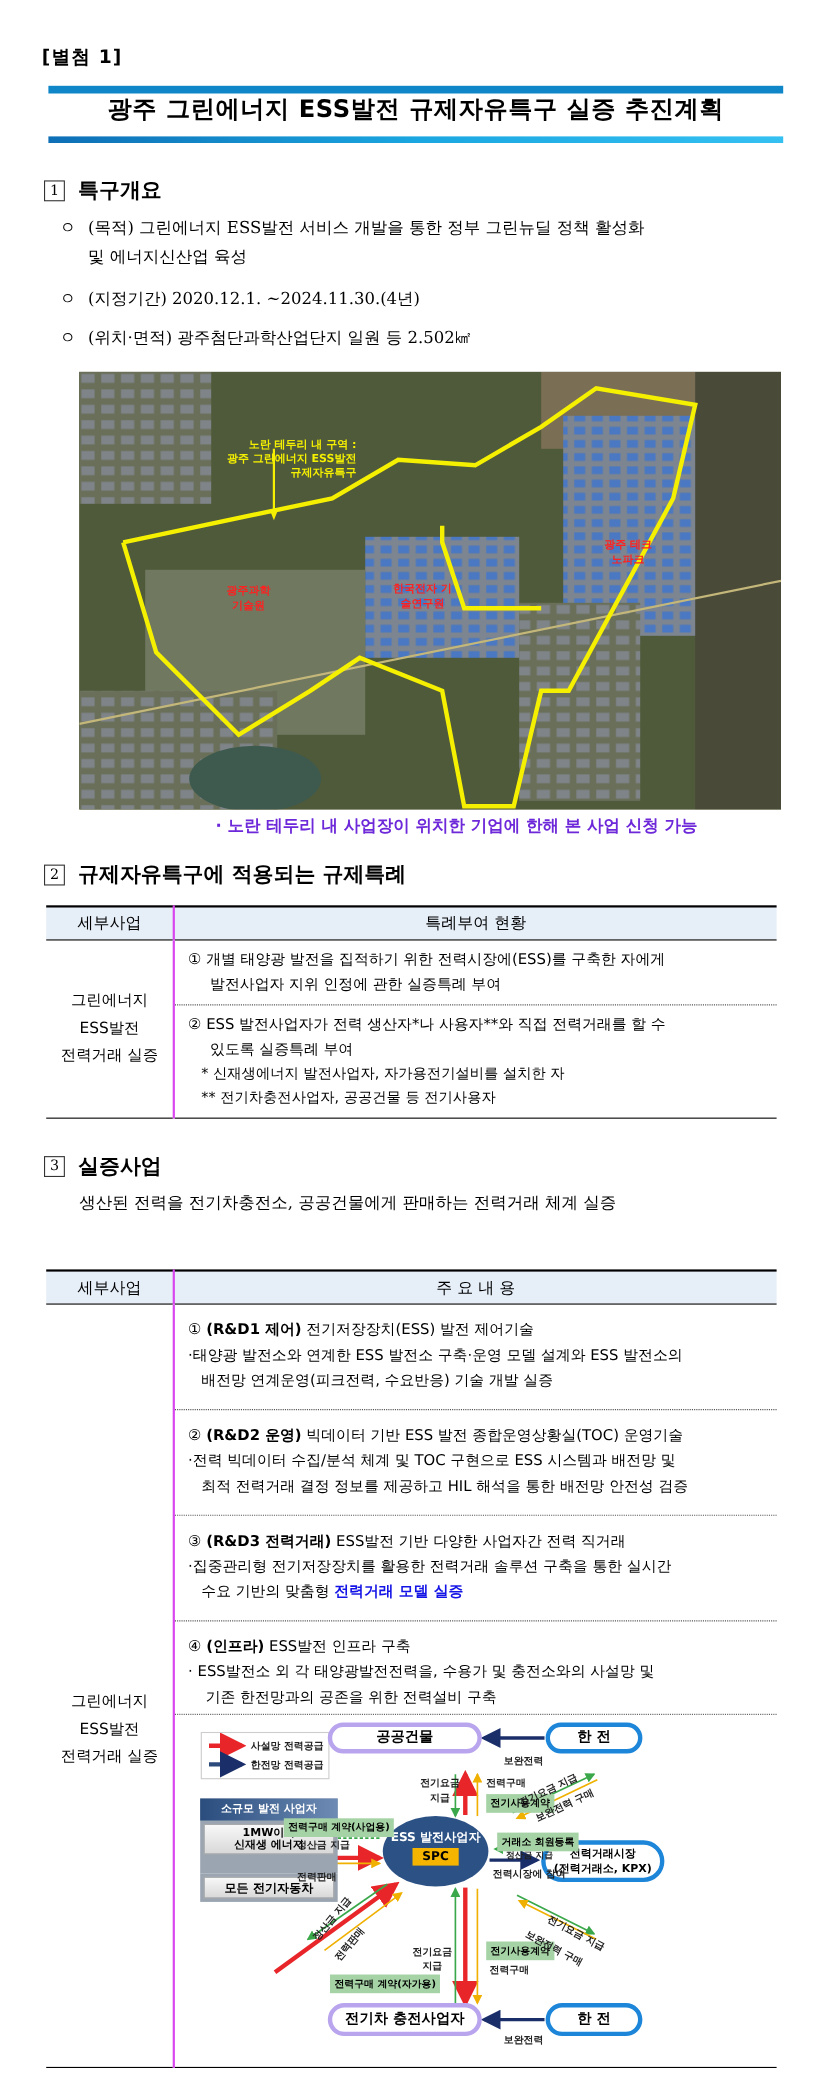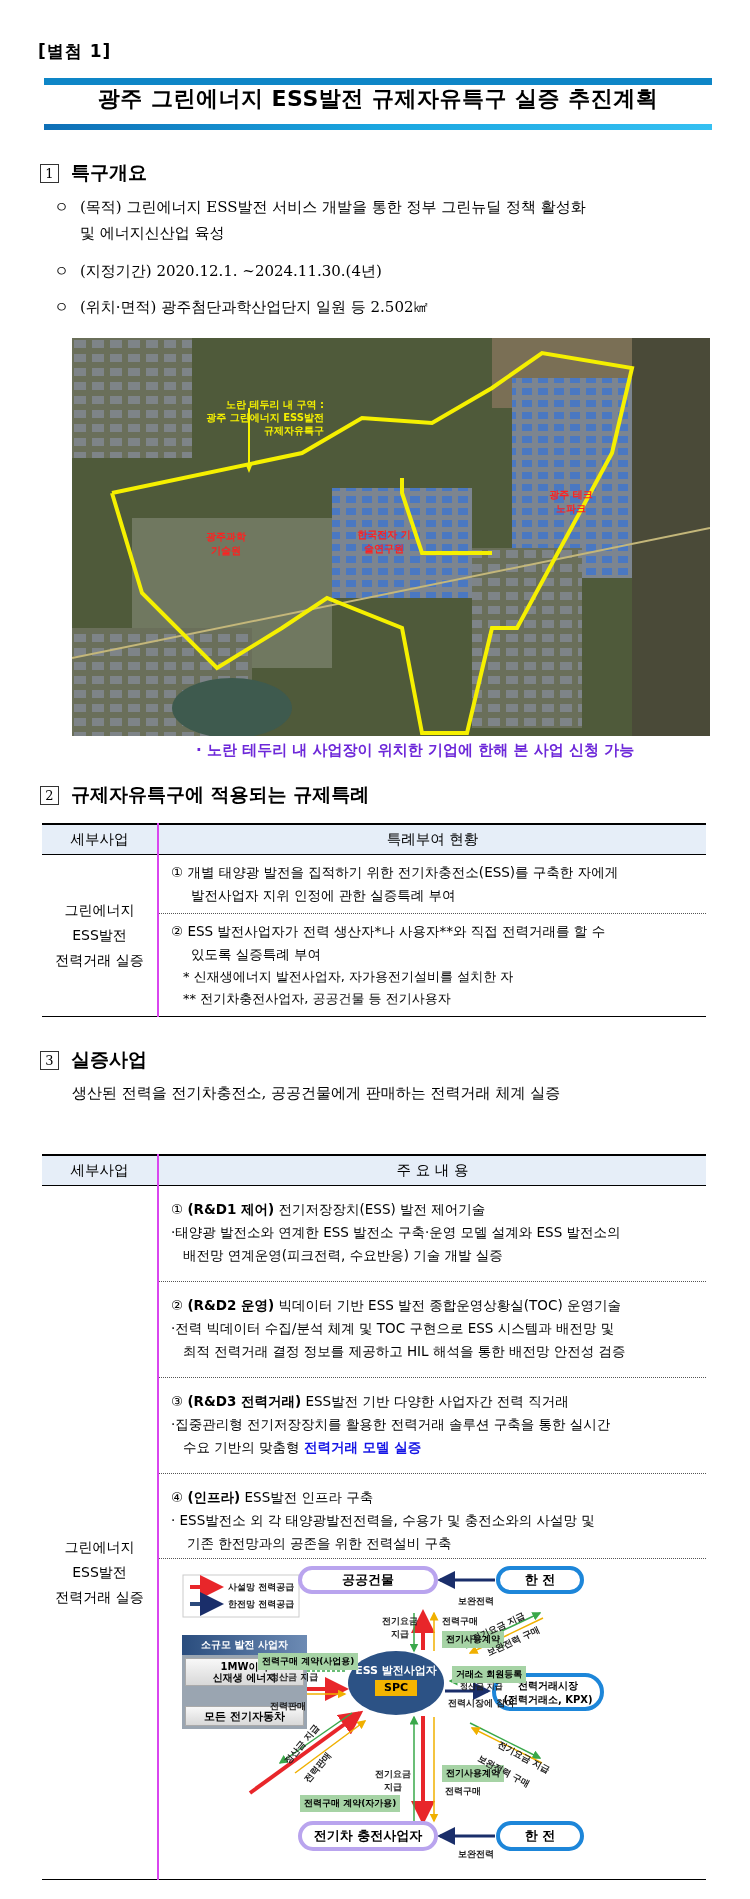--- a/index.html
+++ b/index.html
@@ -115,21 +115,21 @@
     <th>특례부여 현황</th>
   </tr>
   <tr style="border-bottom:1px solid #000;">
     <td class="col1 left-cell">
       <div>그린에너지</div>
       <div>ESS발전</div>
       <div>전력거래 실증</div>
     </td>
     <td style="padding:0;">
       <div class="item dotline">
-        <div><span>①</span> <span>개별 태양광 발전을 집적하기 위한 전기차충전소(ESS)를 구축한 자에게</span></div>
+        <div><span>①</span> <span>개별 태양광 발전을 집적하기 위한 전력시장에(ESS)를 구축한 자에게</span></div>
         <div style="padding-left:20px;">발전사업자 지위 인정에 관한 실증특례 부여</div>
       </div>
       <div class="item">
         <div><span>②</span> <span>ESS 발전사업자가 전력 생산자*나 사용자**와 직접 전력거래를 할 수</span></div>
         <div style="padding-left:20px;">있도록 실증특례 부여</div>
         <div class="fn">* 신재생에너지 발전사업자, 자가용전기설비를 설치한 자</div>
         <div class="fn">** 전기차충전사업자, 공공건물 등 전기사용자</div>
       </div>
     </td>
   </tr>

